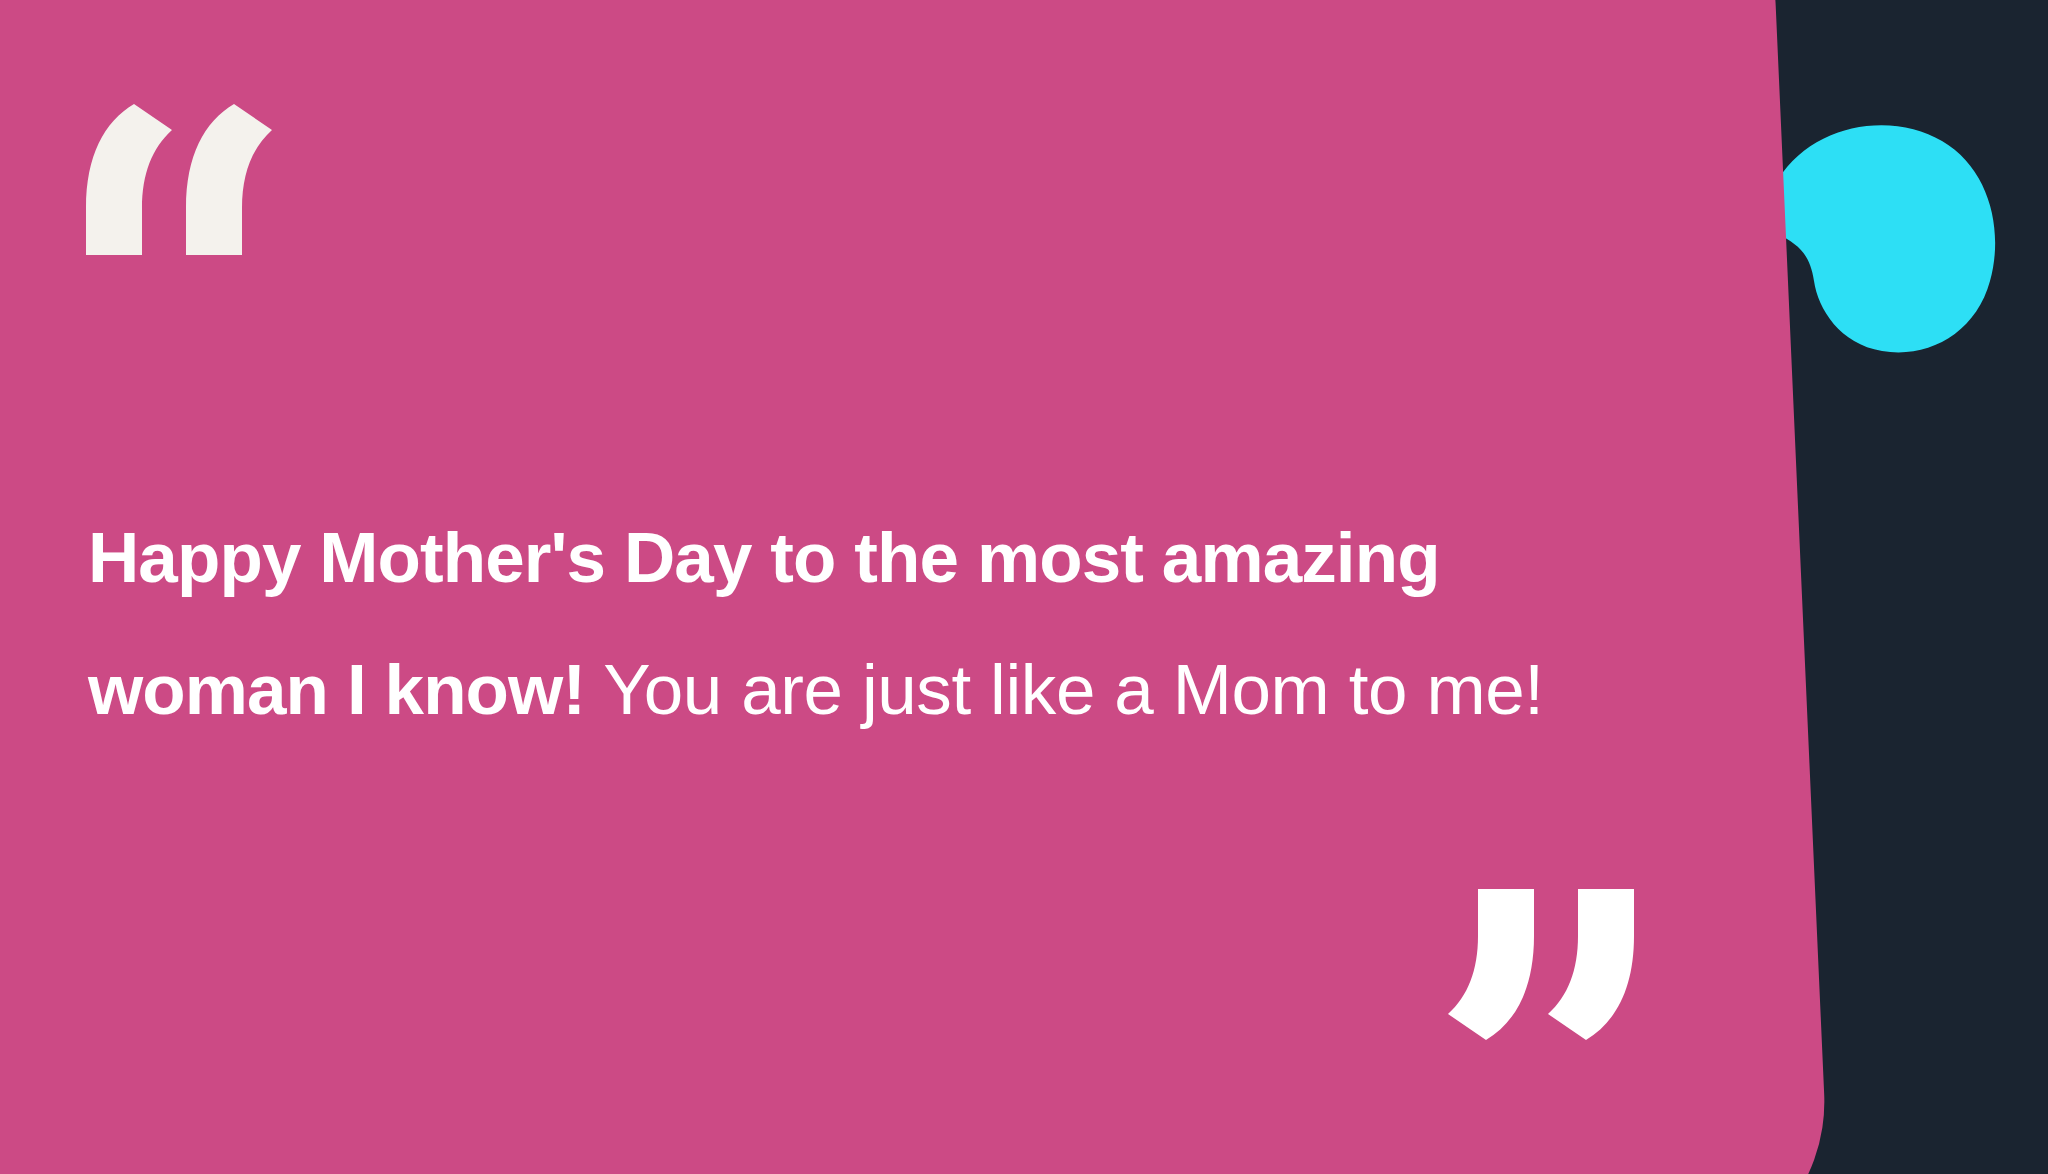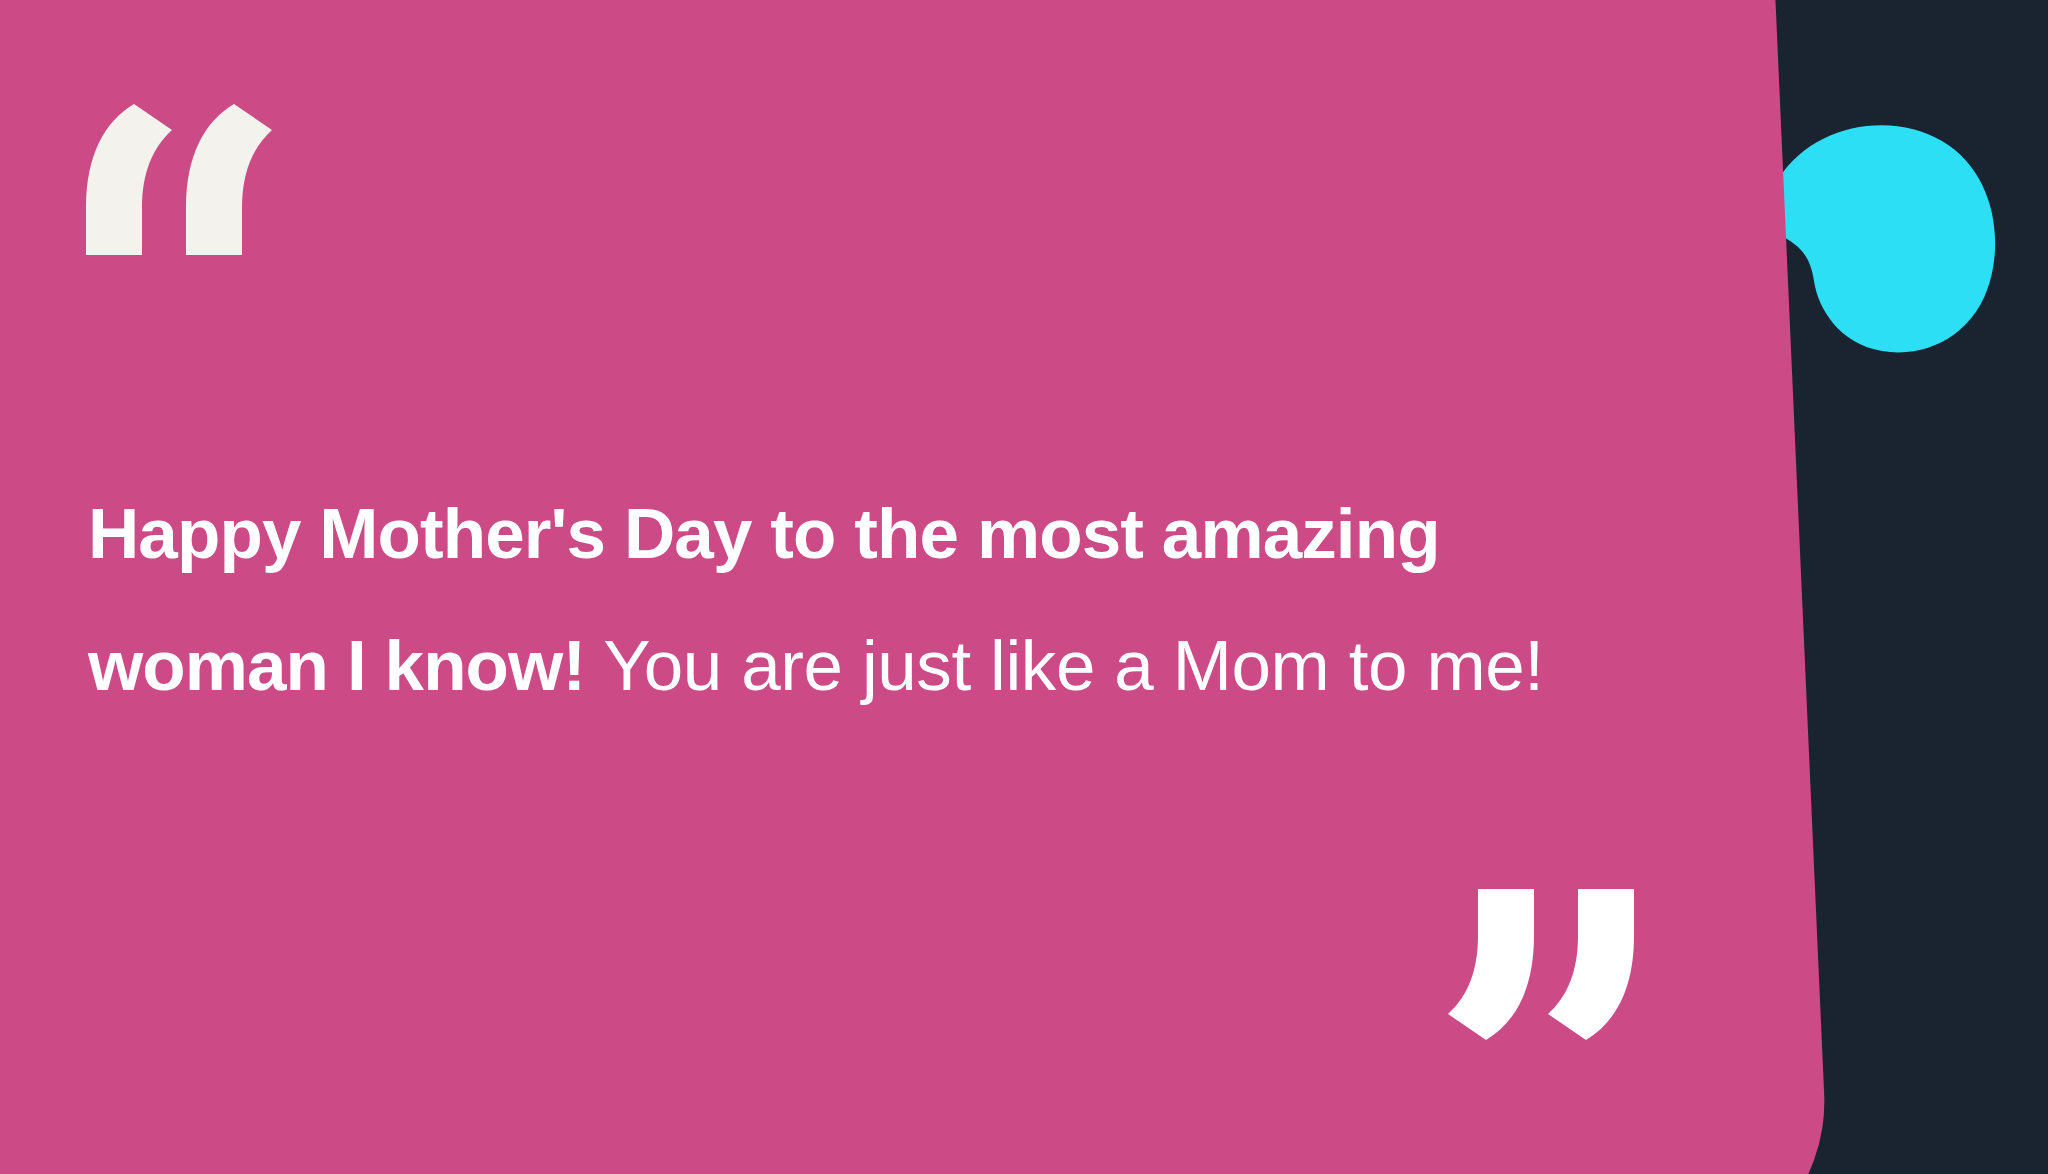--- a/index.html
+++ b/index.html
@@ -65,21 +65,21 @@
   }
   .quote-close {
     left: 1448px;
     top: 888px;
   }
 
   
   .quote-text {
     position: absolute;
     left: 88px;
-    top: 468px;
+    top: 492px;
     width: 1500px;
     margin: 0;
     color: #FFFFFF;
     font-size: 71px;
     line-height: 132px;
     letter-spacing: -0.4px;
     font-weight: 300;
     -webkit-font-smoothing: antialiased;
   }
   .quote-text .strong {

